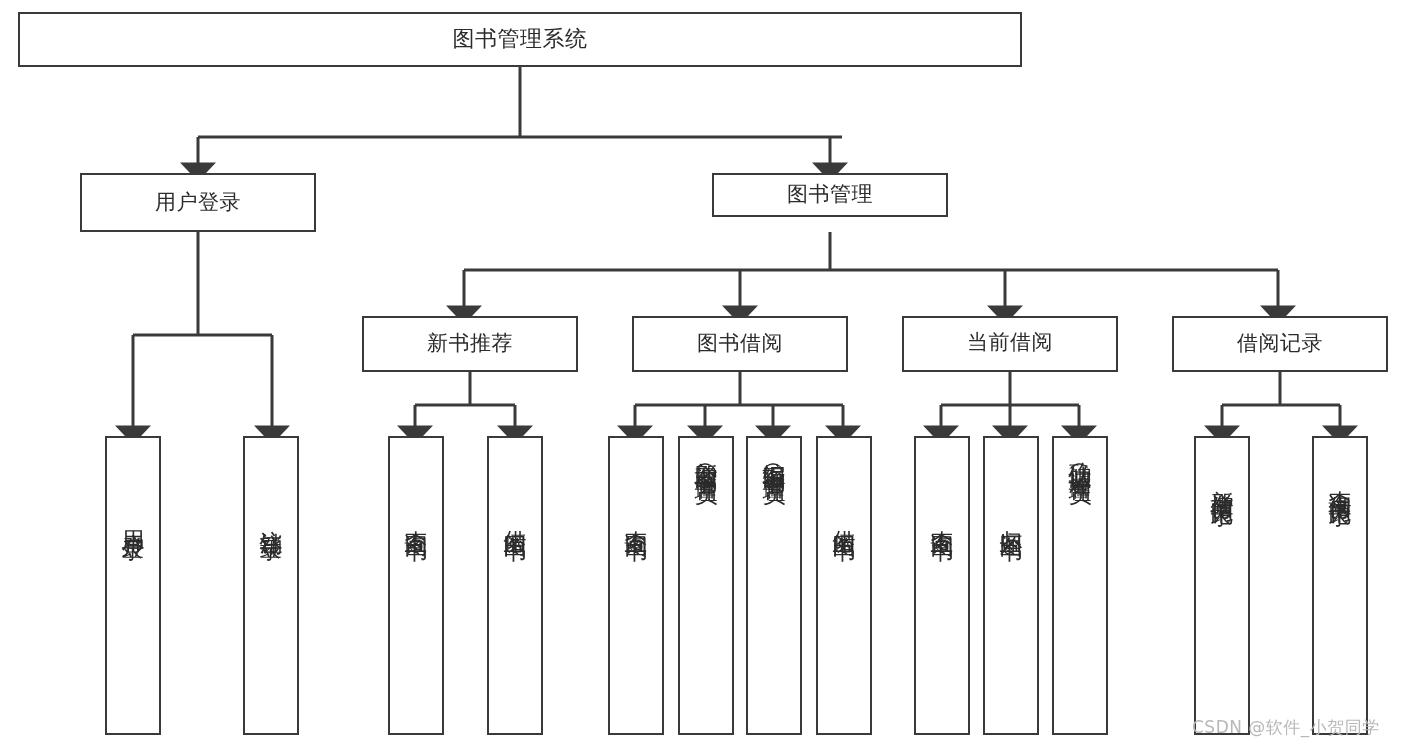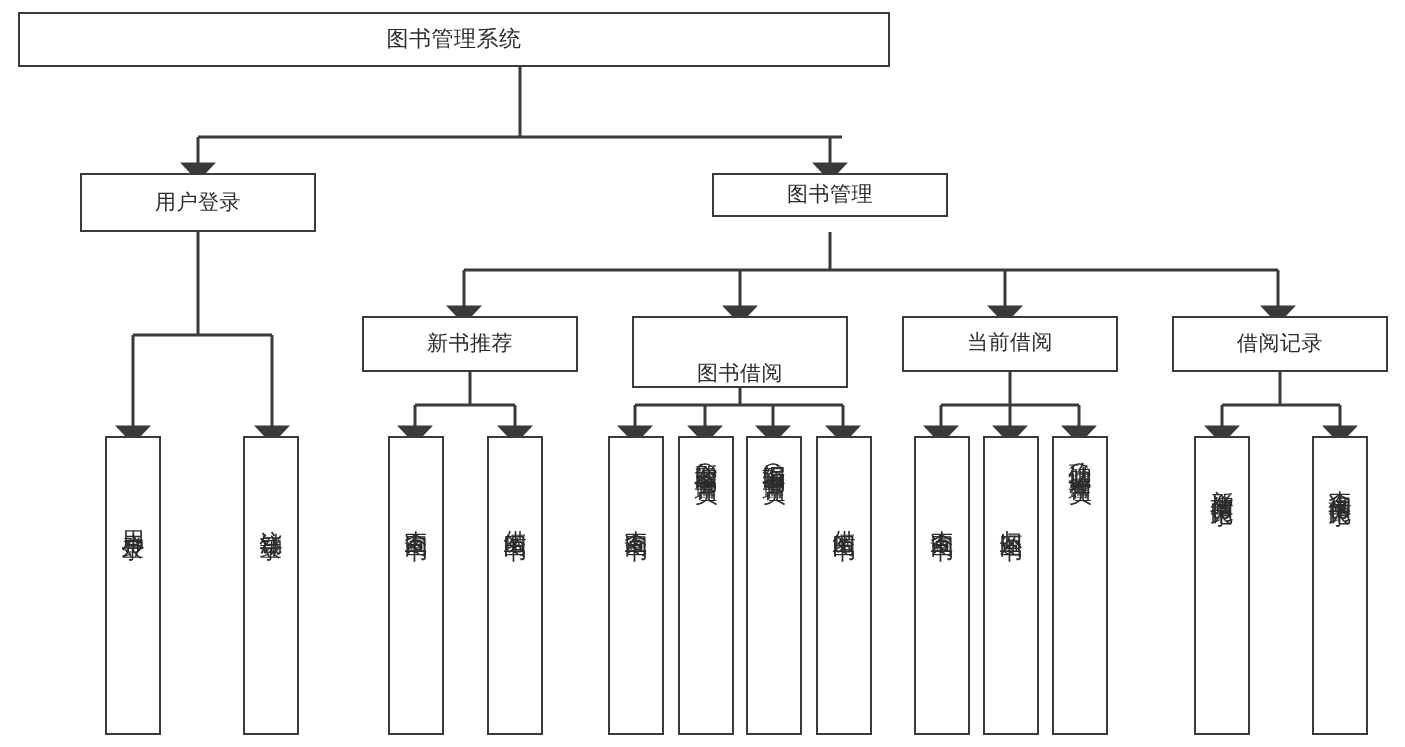--- a/index.html
+++ b/index.html
@@ -119,35 +119,35 @@
       <path d="M1010,405 L1010,432" marker-end="url(#arrow)"></path>
       <path d="M1079,405 L1079,432" marker-end="url(#arrow)"></path>
 
       <path d="M1280,372 L1280,405"></path>
       <path d="M1222,405 L1340,405"></path>
       <path d="M1222,405 L1222,432" marker-end="url(#arrow)"></path>
       <path d="M1340,405 L1340,432" marker-end="url(#arrow)"></path>
     </g>
   </svg>
 
-  <div class="node root horizontal" style="left:18px; top:12px; width:872px; height:55px;">
+  <div class="node root horizontal" style="left:18px; top:12px; width:1004px; height:55px;">
     <span class="label">图书管理系统</span>
   </div>
 
   <div class="node horizontal" style="left:80px; top:173px; width:236px; height:59px;">
     <span class="label">用户登录</span>
   </div>
   <div class="node horizontal" style="left:712px; top:173px; width:236px; height:44px;">
     <span class="label">图书管理</span>
   </div>
 
   <div class="node horizontal" style="left:362px; top:316px; width:216px; height:56px;">
     <span class="label">新书推荐</span>
   </div>
-  <div class="node horizontal" style="left:632px; top:316px; width:216px; height:72px;align-items:flex-end;">
+  <div class="node horizontal" style="left:632px; top:316px; width:216px; height:56px;">
     <span class="label">图书借阅</span>
   </div>
   <div class="node horizontal" style="left:902px; top:316px; width:216px; height:56px;font-family:Liberation Mono, monospace;">
     <span class="label">当前借阅</span>
   </div>
   <div class="node horizontal" style="left:1172px; top:316px; width:216px; height:56px;align-items:center;">
     <span class="label">借阅记录</span>
   </div>
 
   <div class="node vertical" style="left:105px; top:436px; width:56px; height:299px; padding-top:74px;">
@@ -187,14 +187,15 @@
     <span class="label">确认归还（管理员）</span>
   </div>
 
   <div class="node vertical" style="left:1194px; top:436px; width:56px; height:299px; padding-top:34px;">
     <span class="label">新增借阅记录</span>
   </div>
   <div class="node vertical" style="left:1312px; top:436px; width:56px; height:299px; padding-top:34px;">
     <span class="label">查询借阅记录</span>
   </div>
 
+  <div id="watermark">CSDN @软件_小贺同学</div>
 
 </div>
 
 </body></html>

